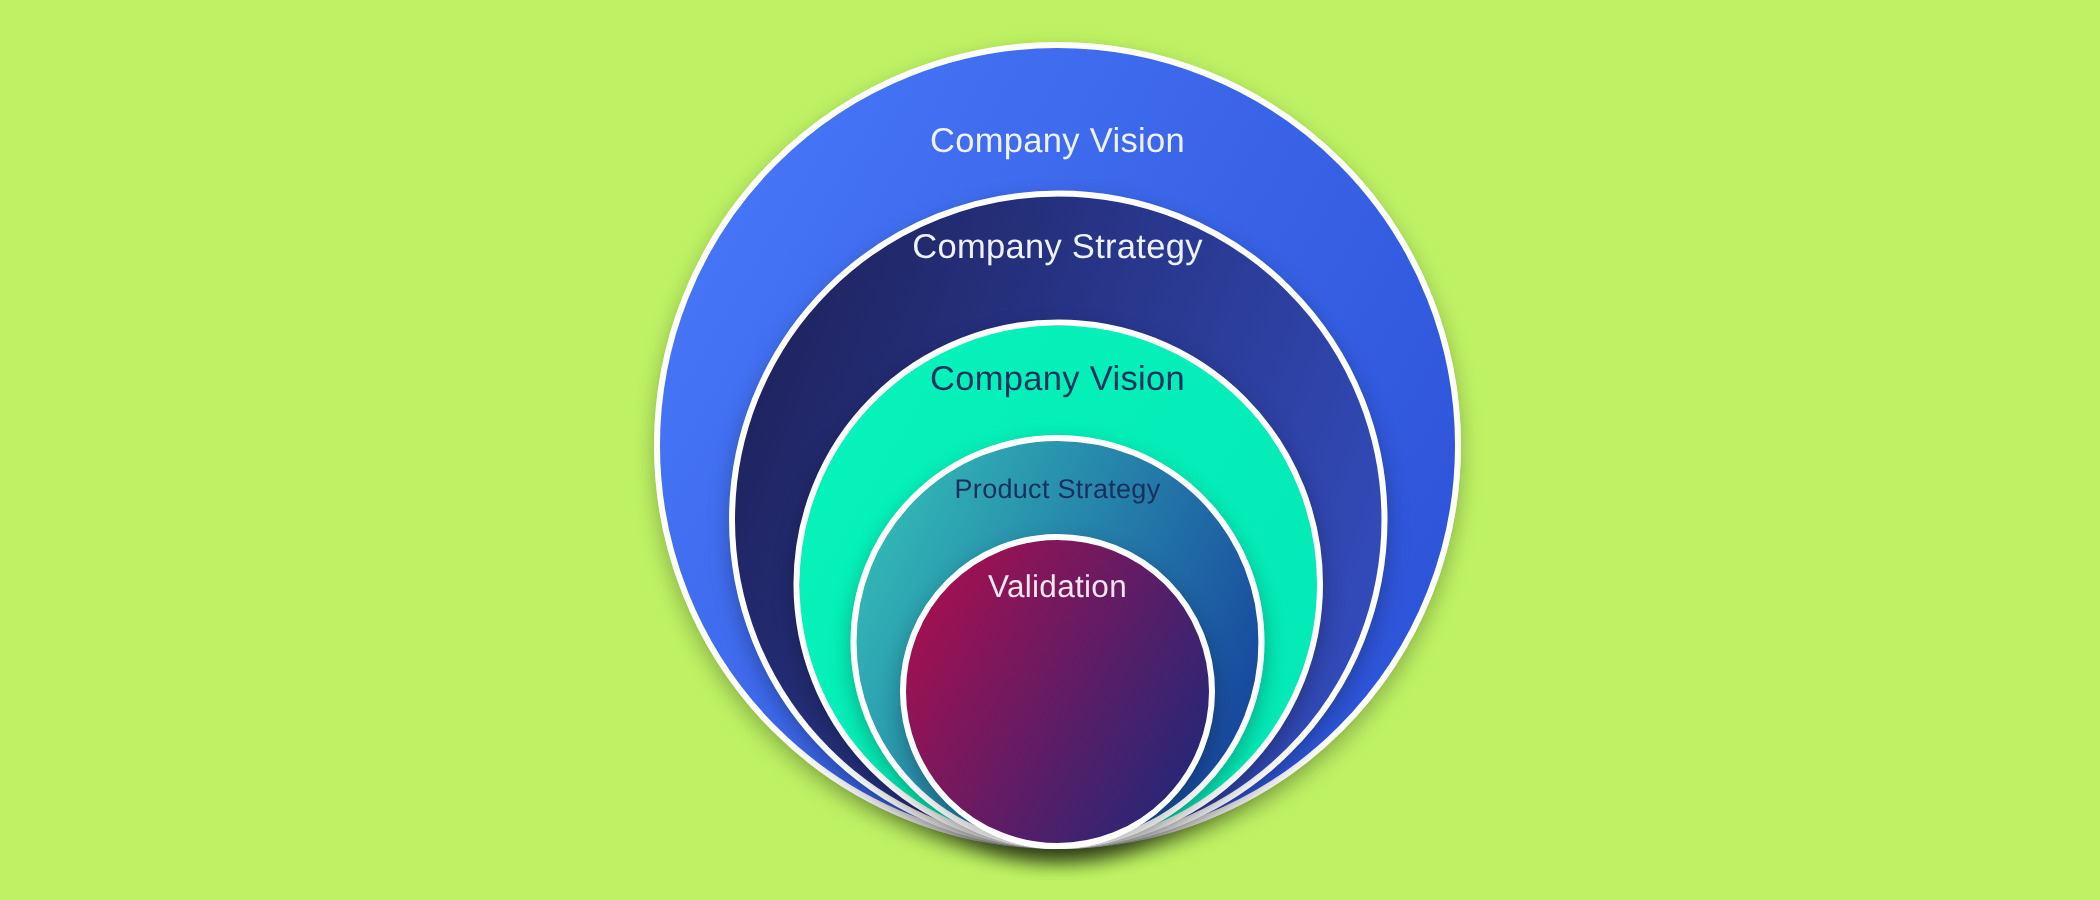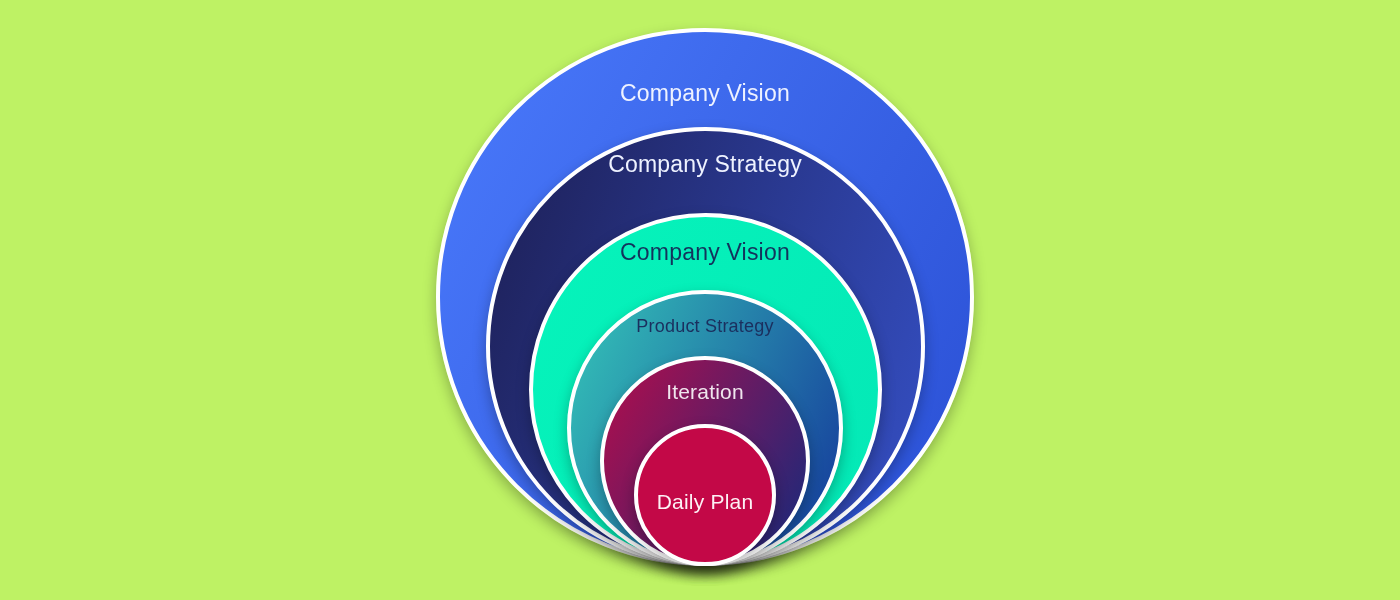--- a/index.html
+++ b/index.html
@@ -94,21 +94,18 @@
       <div class="ring" style="width: 439px; height: 439px; left: 485.5px; top: 127px; background: linear-gradient(110deg, rgb(29, 31, 85) 0%, rgb(53, 80, 198) 100%); z-index: 11;">
         <span class="ring-label" style="top: 20px; font-size: 23px; color: rgb(238, 242, 255);">Company Strategy</span>
       </div>
       <div class="ring" style="width: 353px; height: 353px; left: 528.5px; top: 213px; background: linear-gradient(120deg, rgb(6, 244, 187) 0%, rgb(4, 232, 182) 100%); z-index: 12;">
         <span class="ring-label" style="top: 22px; font-size: 23px; color: rgb(19, 51, 92);">Company Vision</span>
       </div>
       <div class="ring" style="width: 276px; height: 276px; left: 567px; top: 290px; background: linear-gradient(115deg, rgb(53, 198, 184) 0%, rgb(20, 55, 155) 100%); z-index: 13;">
         <span class="ring-label" style="top: 22px; font-size: 18px; color: rgb(27, 47, 94);">Product Strategy</span>
       </div>
       <div class="ring" style="width: 210px; height: 210px; left: 600px; top: 356px; background: linear-gradient(120deg, rgb(180, 13, 75) 0%, rgb(21, 42, 124) 100%); z-index: 14;">
-        <span class="ring-label" style="top: 20px; font-size: 21px; color: rgb(240, 230, 238);">Iteration</span>
-      </div>
-      <div class="ring" style="width: 142px; height: 142px; left: 634px; top: 424px; background: linear-gradient(120deg, rgb(195, 8, 71) 0%, rgb(195, 8, 71) 100%); z-index: 15;">
-        <span class="ring-label" style="top: 62px; font-size: 21px; color: rgb(253, 241, 245);">Daily Plan</span>
+        <span class="ring-label" style="top: 20px; font-size: 21px; color: rgb(240, 230, 238);">Validation</span>
       </div>
     </div>
 
 
 </div>
 
 </body></html>

